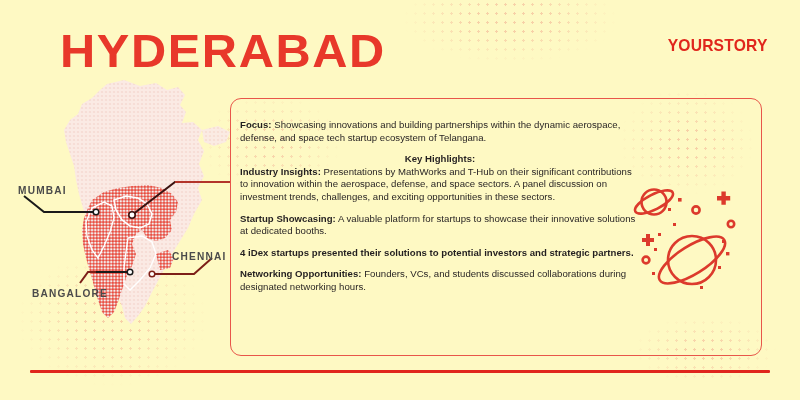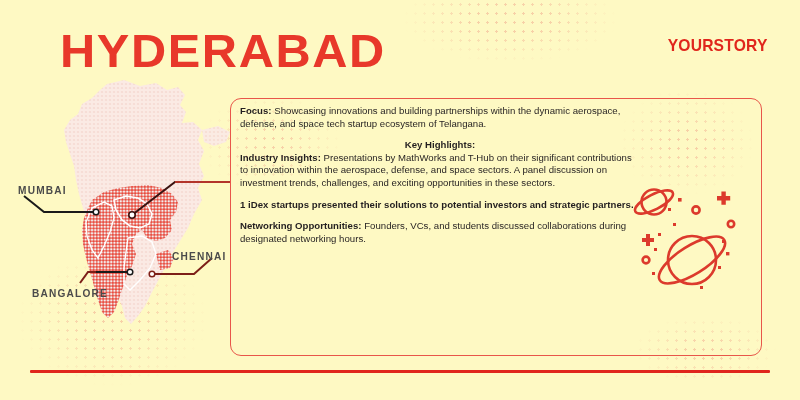--- a/index.html
+++ b/index.html
@@ -83,21 +83,21 @@
 
   
   .card{
     position:absolute;left:230px;top:98px;width:532px;height:258px;
     border:1.2px solid #e8564a;
     border-radius:11px;
     background:transparent;
     box-sizing:border-box;
   }
   .card-inner{
-    position:absolute;left:240px;top:105px;width:400px;
+    position:absolute;left:240px;top:119px;width:400px;
   }
   .para{
     font-family:"Liberation Sans", sans-serif;
     font-size:9.6px;
     line-height:12.6px;
     color:#231f20;
     margin:0 0 9px 0;
     letter-spacing:.02px;
   }
   .para:last-child{margin-bottom:0;}
@@ -203,22 +203,23 @@
   <div class="card"></div>
 
   <div class="card-inner">
 
     <p class="para"><b>Focus:</b><span> Showcasing innovations and building partnerships within the dynamic aerospace, defense, and space tech startup ecosystem of Telangana.</span></p>
 
     <p class="kh">Key Highlights:</p>
 
     <p class="para"><b>Industry Insights:</b><span> Presentations by MathWorks and T-Hub on their significant contributions to innovation within the aerospace, defense, and space sectors. A panel discussion on investment trends, challenges, and exciting opportunities in these sectors.</span></p>
 
-
-    <p class="para bold-para">1 iDex startups presented their solutions to potential investors and strategic partners.</p>
+    <p class="para"><b>Startup Showcasing:</b><span> A valuable platform for startups to showcase their innovative solutions at dedicated booths.</span></p>
+
+    <p class="para bold-para">4 iDex startups presented their solutions to potential investors and strategic partners.</p>
 
     <p class="para"><b>Networking Opportunities:</b><span> Founders, VCs, and students discussed collaborations during designated networking hours.</span></p>
   </div>
 
   <div class="saturn">
     <svg width="110" height="120" viewBox="0 0 110 120" xmlns="http://www.w3.org/2000/svg">
       <g stroke="#dc3a2c" fill="none" stroke-width="2.6" stroke-linecap="round">
 
         <circle cx="22" cy="22" r="12.5"></circle>
         <ellipse cx="22" cy="22" rx="21" ry="7.5" transform="rotate(-27 22 22)"></ellipse>

